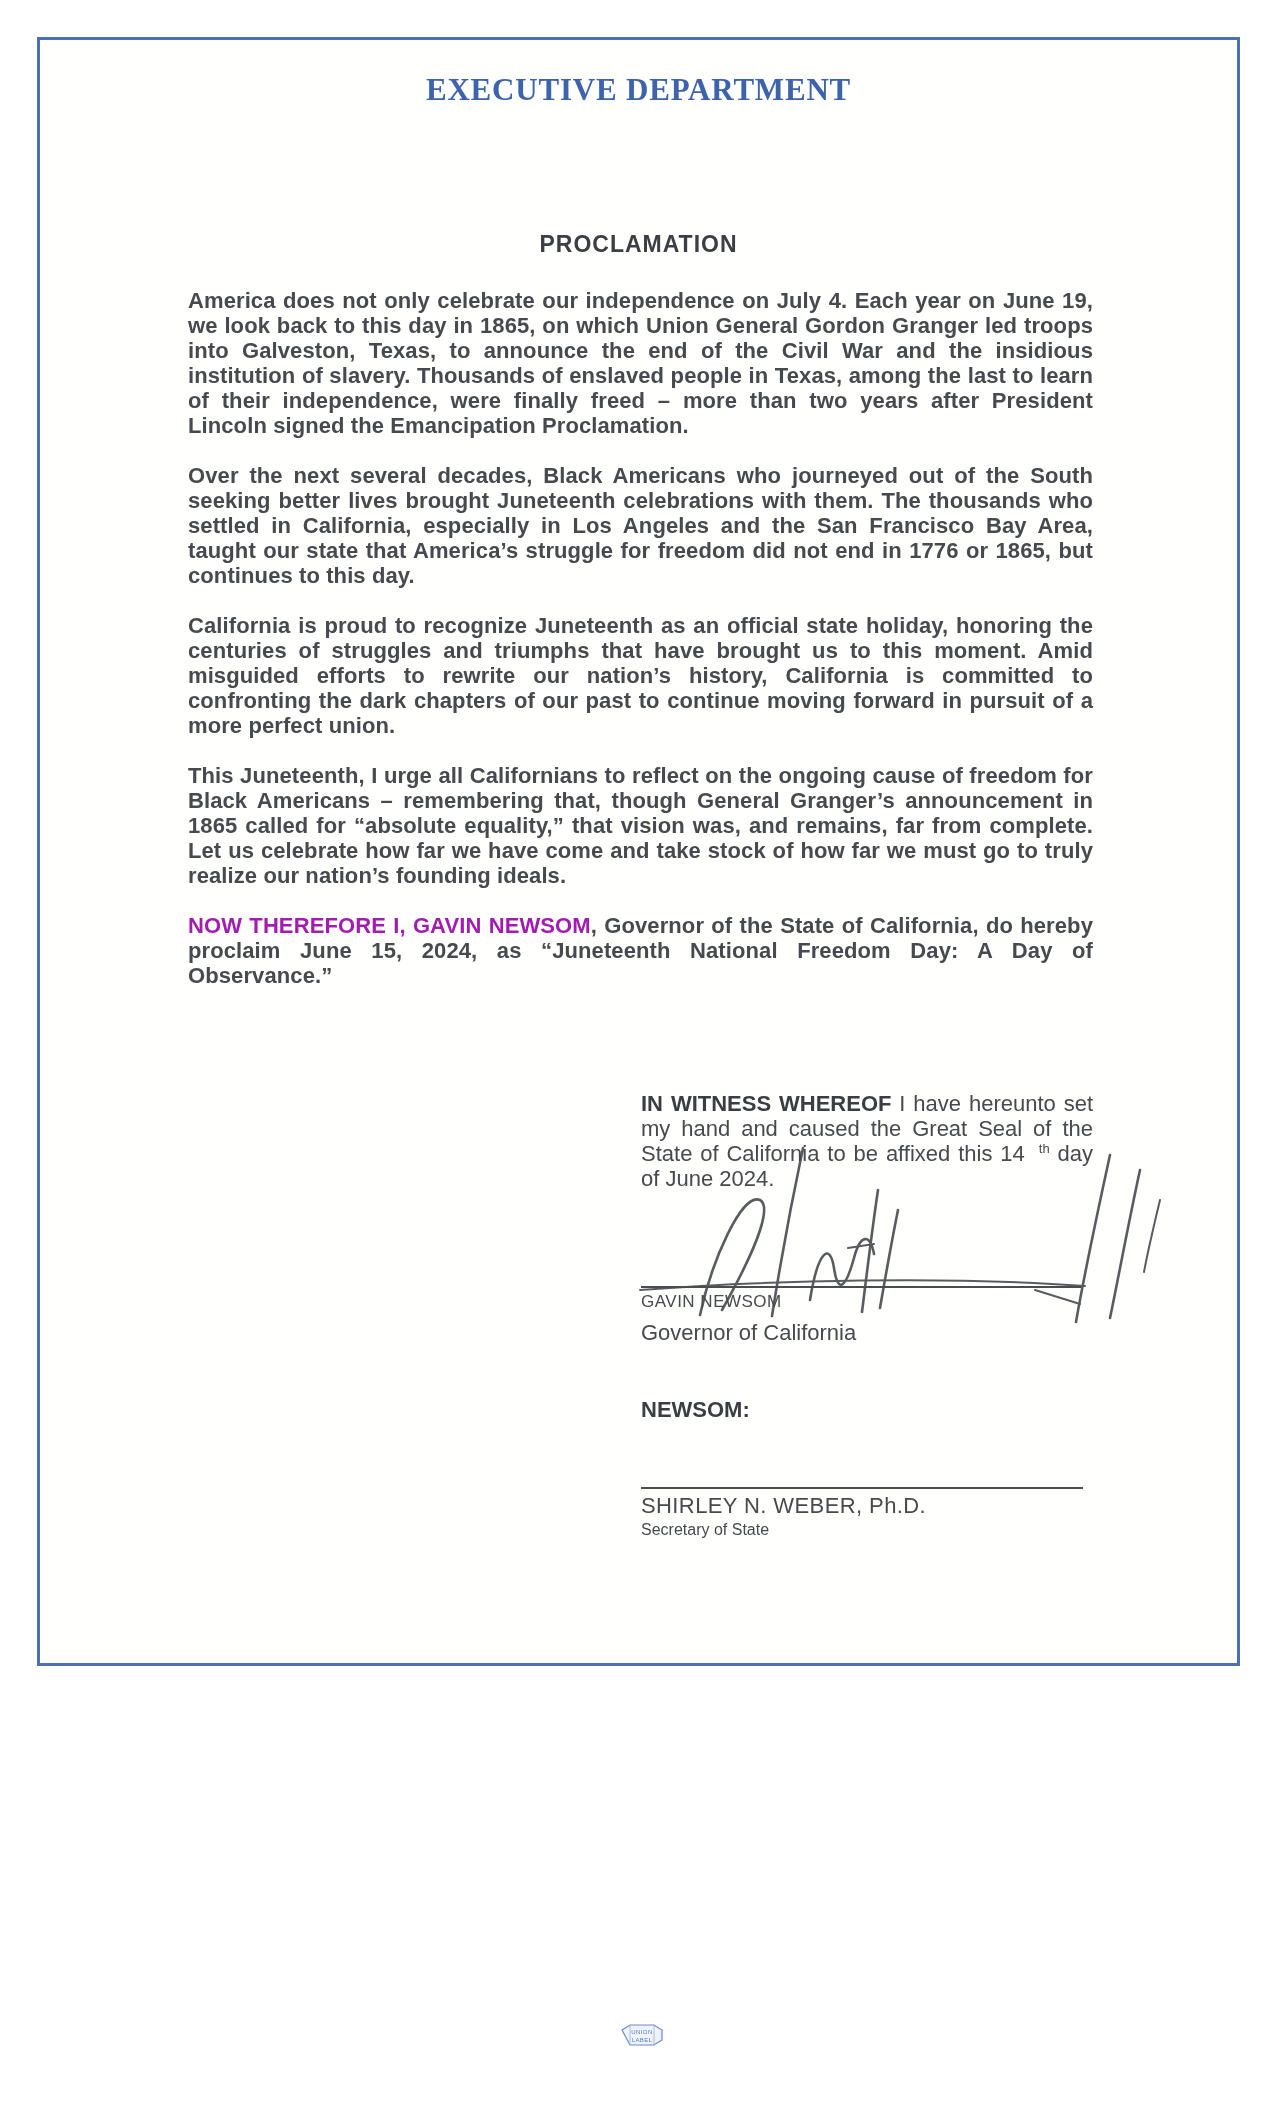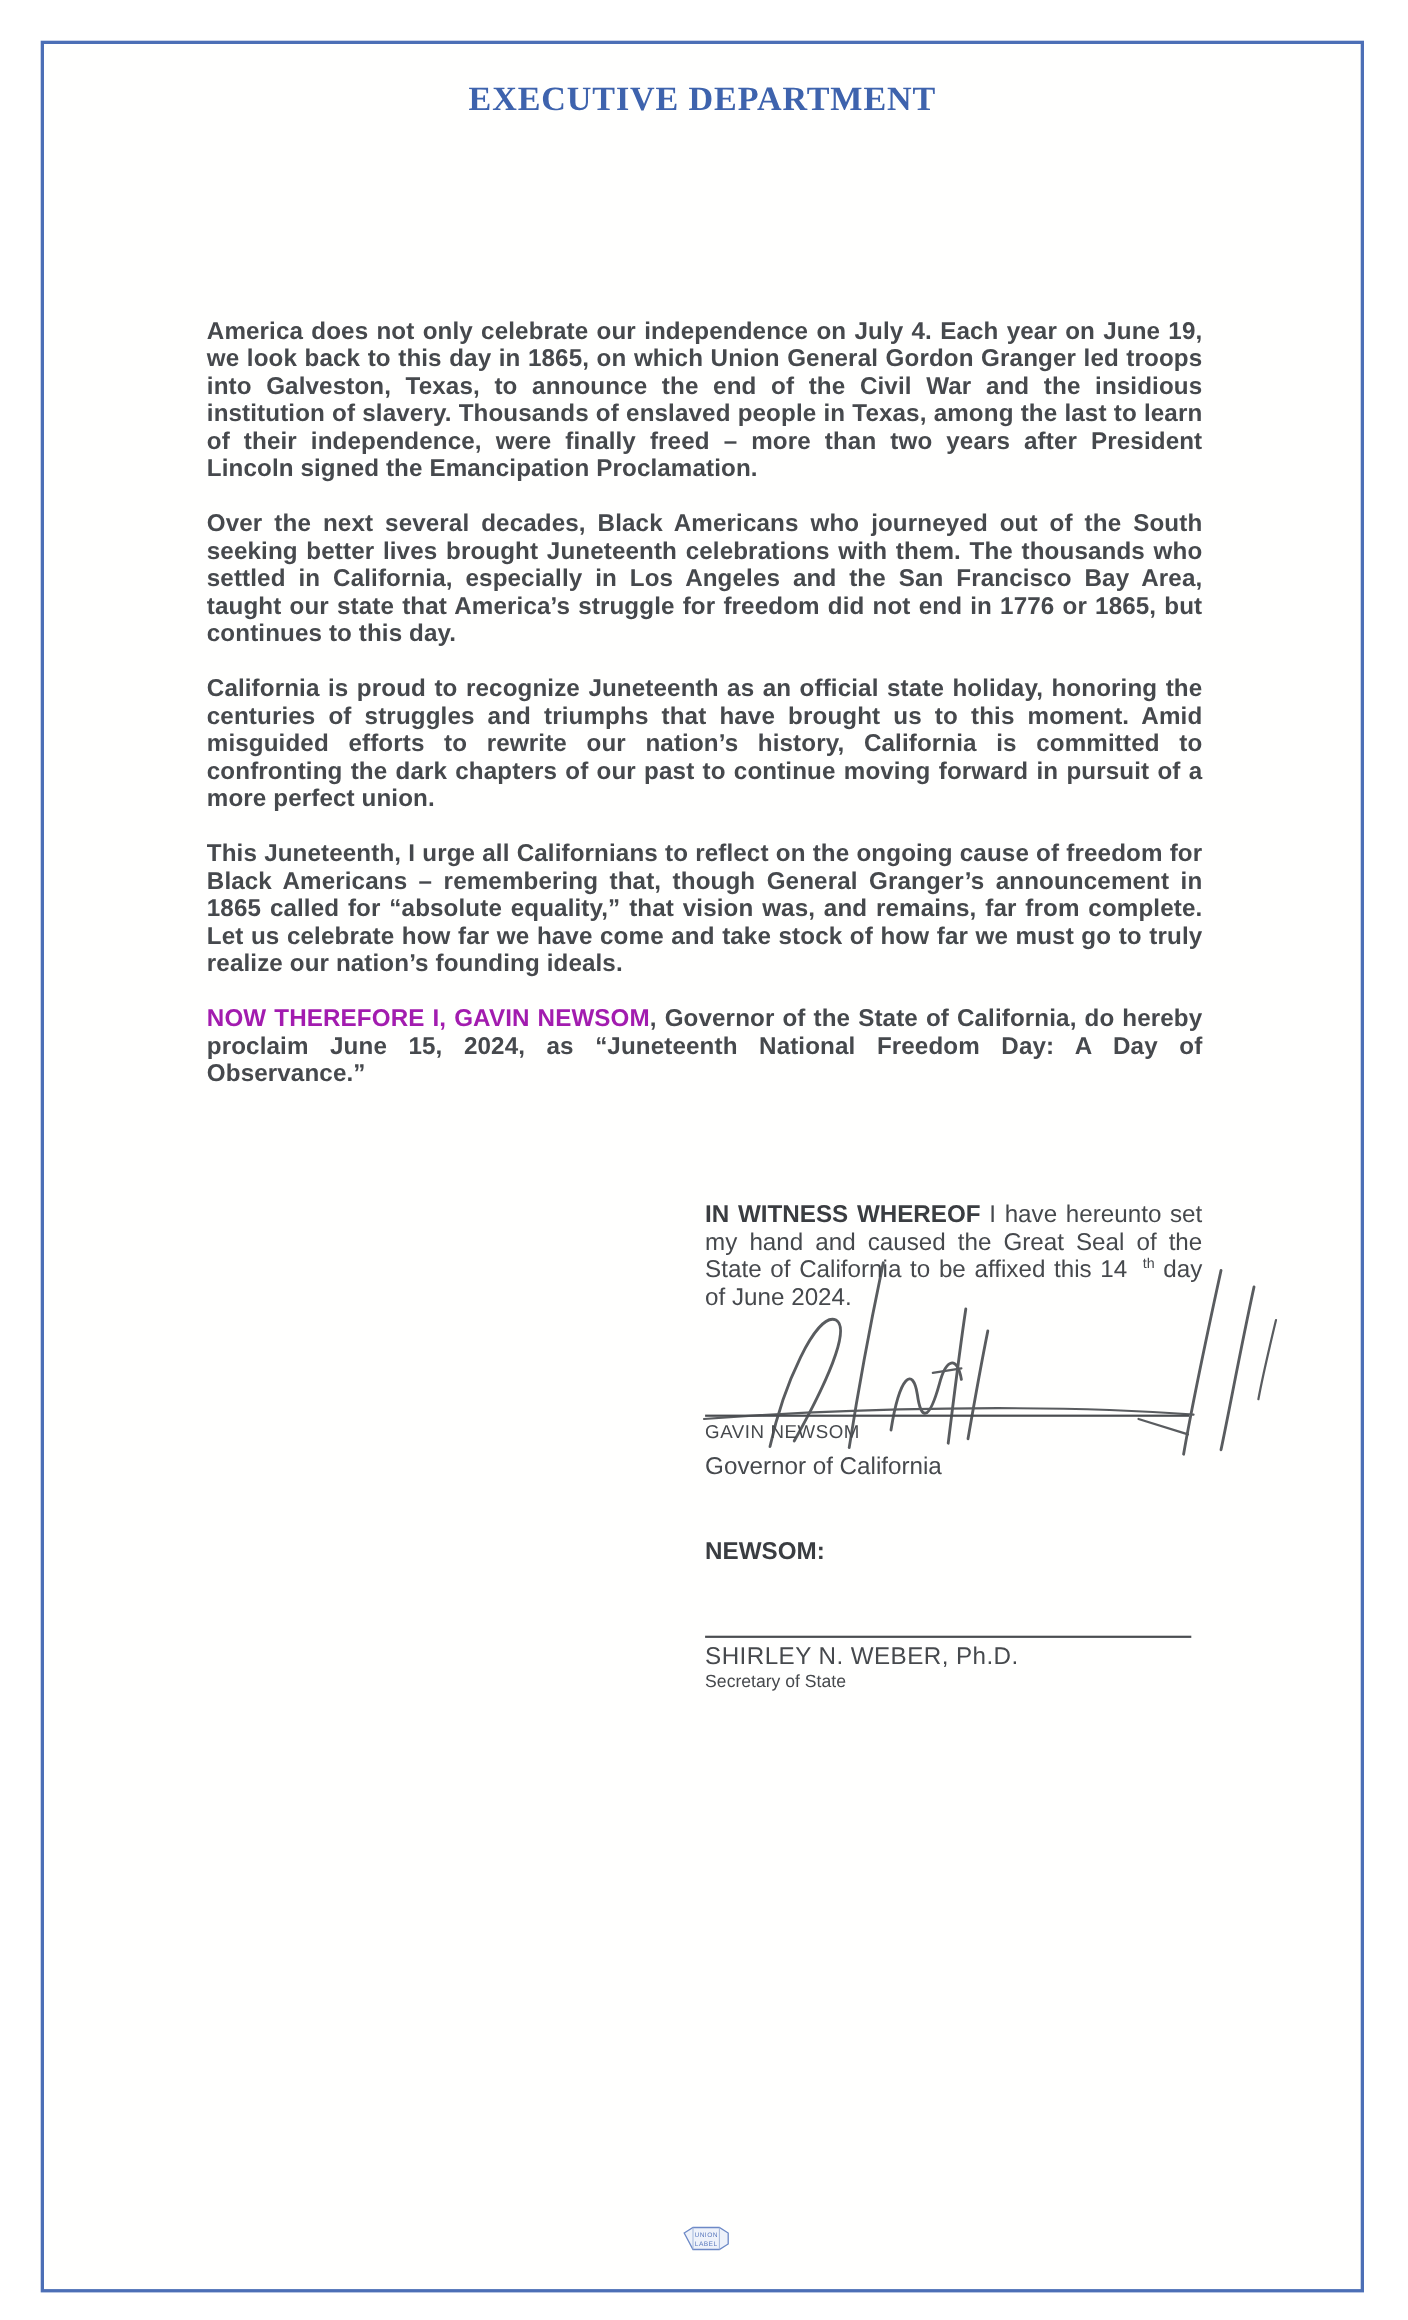--- a/index.html
+++ b/index.html
@@ -1,18 +1,18 @@
 <!DOCTYPE html>
 <html><head>
 <meta charset="utf-8">
 <style>
   html,body{margin:0;padding:0;background:#ffffff;}
   .canvas{position:relative;width:1280px;height:2109px;background:#ffffff;overflow:hidden;
           font-family:"Liberation Sans",sans-serif;color:#46494d;}
-  .sheet{position:absolute;left:37px;top:37px;width:1203px;height:2047px;
+  .sheet{position:absolute;left:37px;top:37px;width:1203px;height:1629px;
          border:3px solid #4c6fb6;box-sizing:border-box;background:#fffffe;}
   .letterhead{position:absolute;top:30px;left:0;width:100%;text-align:center;
               font-family:"Liberation Serif",serif;font-weight:bold;color:#3e63ad;
               font-size:31px;line-height:39px;letter-spacing:0.8px;}
   .doc-title{position:absolute;top:191px;left:0;width:100%;text-align:center;
              font-weight:bold;font-size:23px;color:#3b3e42;letter-spacing:1px;}
   .bodytext{position:absolute;top:248px;left:148px;width:905px;
             font-size:22px;line-height:25px;text-align:justify;letter-spacing:0.1px;font-weight:bold;}
   .bodytext p{margin:0 0 25px 0;}
   .bodytext b{color:#a21caf;}
@@ -34,20 +34,21 @@
 </head>
 <body>
 
 <div class="canvas">
   <div class="sheet">
 
     <div class="letterhead">
       <div>EXECUTIVE DEPARTMENT</div>
     </div>
 
+    <div class="doc-title">PROCLAMATION</div>
 
     <div class="bodytext">
       <p>America does not only celebrate our independence on July 4. Each year on June 19, we look back to this day in 1865, on which Union General Gordon Granger led troops into Galveston, Texas, to announce the end of the Civil War and the insidious institution of slavery. Thousands of enslaved people in Texas, among the last to learn of their independence, were finally freed – more than two years after President Lincoln signed the Emancipation Proclamation.</p>
       <p>Over the next several decades, Black Americans who journeyed out of the South seeking better lives brought Juneteenth celebrations with them. The thousands who settled in California, especially in Los Angeles and the San Francisco Bay Area, taught our state that America’s struggle for freedom did not end in 1776 or 1865, but continues to this day.</p>
       <p>California is proud to recognize Juneteenth as an official state holiday, honoring the centuries of struggles and triumphs that have brought us to this moment. Amid misguided efforts to rewrite our nation’s history, California is committed to confronting the dark chapters of our past to continue moving forward in pursuit of a more perfect union.</p>
       <p>This Juneteenth, I urge all Californians to reflect on the ongoing cause of freedom for Black Americans – remembering that, though General Granger’s announcement in 1865 called for “absolute equality,” that vision was, and remains, far from complete. Let us celebrate how far we have come and take stock of how far we must go to truly realize our nation’s founding ideals.</p>
       <p><b>NOW THEREFORE I, GAVIN NEWSOM</b><span>, Governor of the State of California, do hereby proclaim June 15, 2024, as “Juneteenth National Freedom Day: A Day of Observance.”</span></p>
     </div>
 
     <div class="witness"><b>IN WITNESS WHEREOF</b><span> I have hereunto set my hand and caused the Great Seal of the State of California to be affixed this 14</span><sup>th</sup><span> day of June 2024.</span></div>

